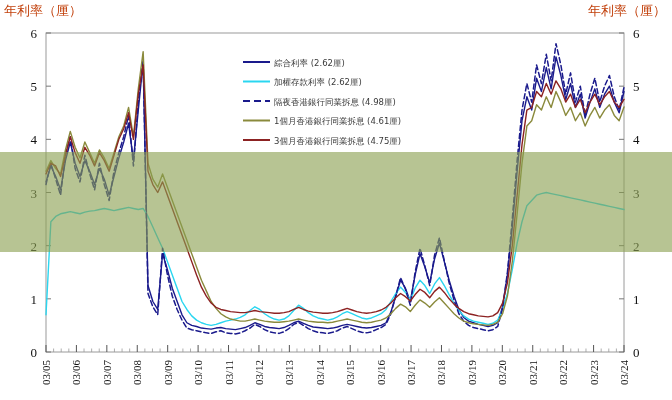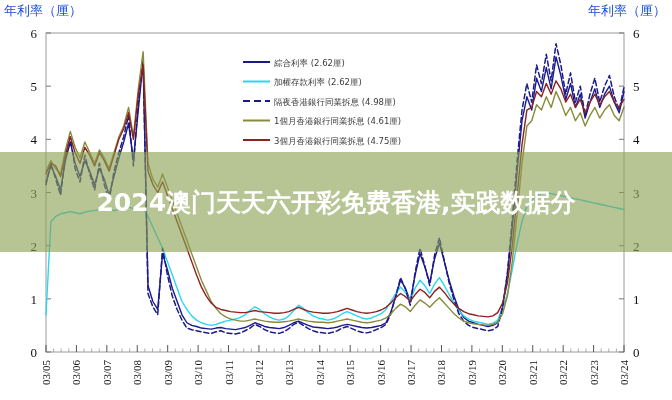--- a/index.html
+++ b/index.html
@@ -4,21 +4,21 @@
 <style>
   html,body{margin:0;padding:0;}
   body{
     width:672px;height:400px;overflow:hidden;
     background:#ffffff;
     font-family:"Liberation Serif","DejaVu Serif",serif;
     position:relative;
   }
   #chart-root{position:absolute;left:0;top:0;width:672px;height:400px;}
   .axis-title{
-    position:absolute;font-size:13px;color:#1d4ed8;white-space:nowrap;
+    position:absolute;font-size:13px;color:#c2410c;white-space:nowrap;
     font-family:Liberation Serif, serif;
   }
   #axis-title-left{left:4px;top:2px;}
   #axis-title-right{right:6px;top:2px;}
   svg{display:block;position:absolute;left:0;top:0;}
   .ytick-label{
     font-size:13px;fill:#111;
     font-family:"Liberation Serif","DejaVu Serif",serif;
   }
   .xtick-label{
@@ -204,16 +204,15 @@
         <text x="274" y="104.5" class="legend-text">隔夜香港銀行同業拆息 (4.98厘)</text>
         <line x1="243" y1="120.5" x2="270" y2="120.5" stroke="#8a8a3c" stroke-width="2"></line>
         <text x="274" y="124" class="legend-text">1個月香港銀行同業拆息 (4.61厘)</text>
         <line x1="243" y1="140" x2="270" y2="140" stroke="#8c2222" stroke-width="2"></line>
         <text x="274" y="143.5" class="legend-text">3個月香港銀行同業拆息 (4.75厘)</text>
       </g>
   </svg>
 
   <div id="watermark-band"></div>
   <div id="watermark-text">
-    <span>2024澳门天天六开彩免费香港,实践数据分</span>
   </div>
 
 </div>
 
 </body></html>

